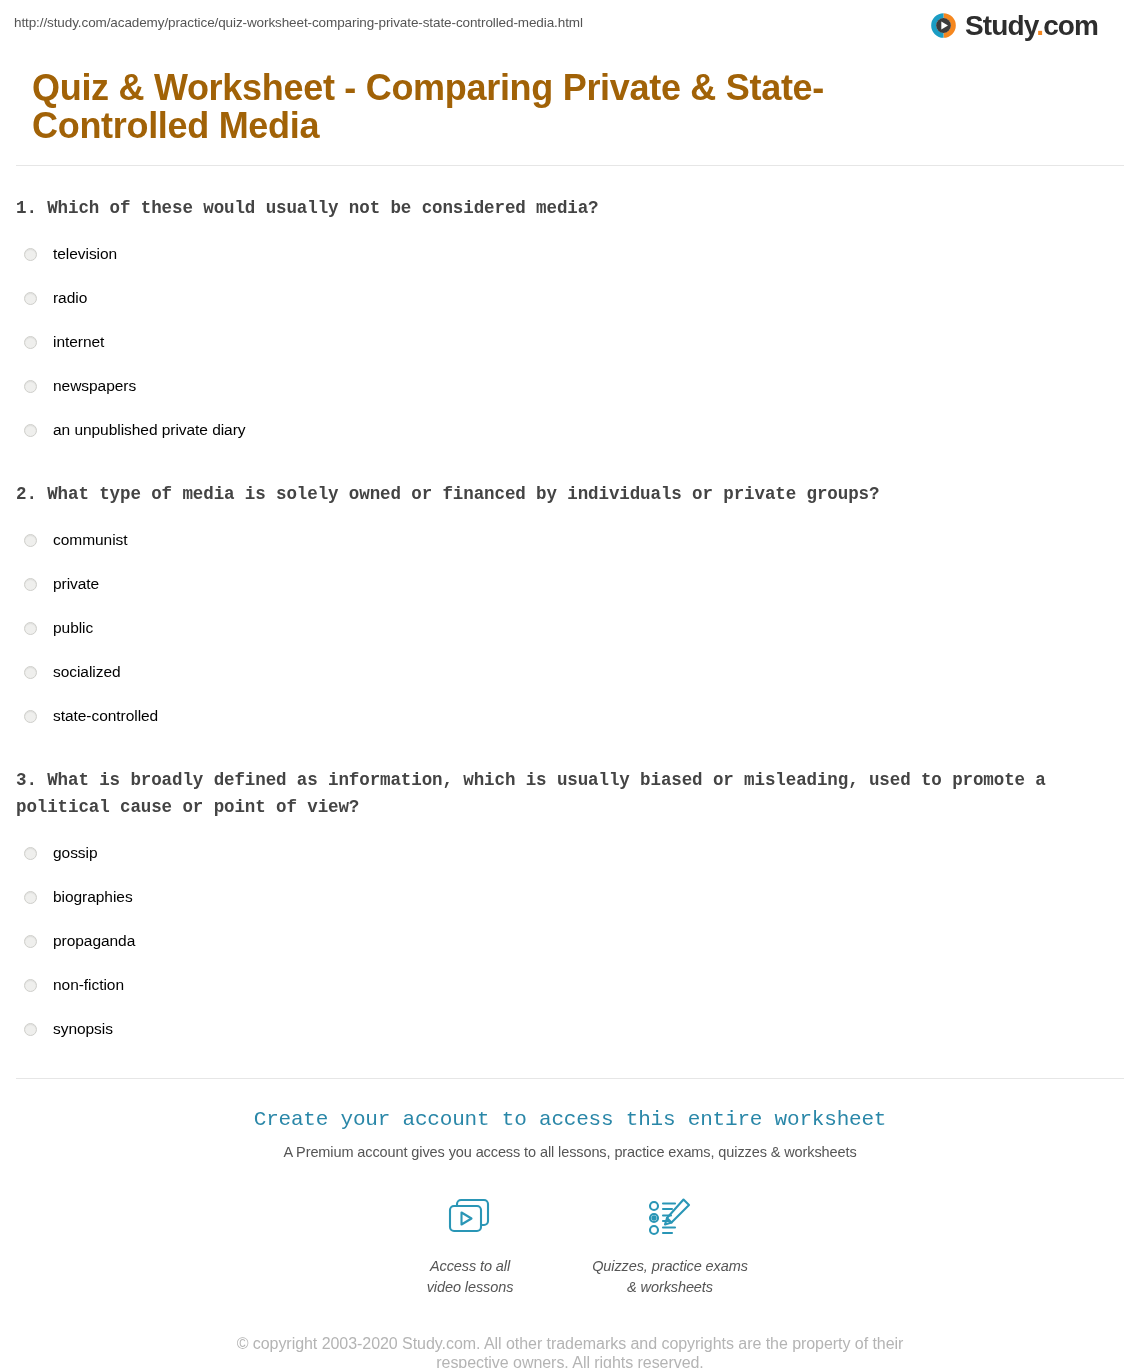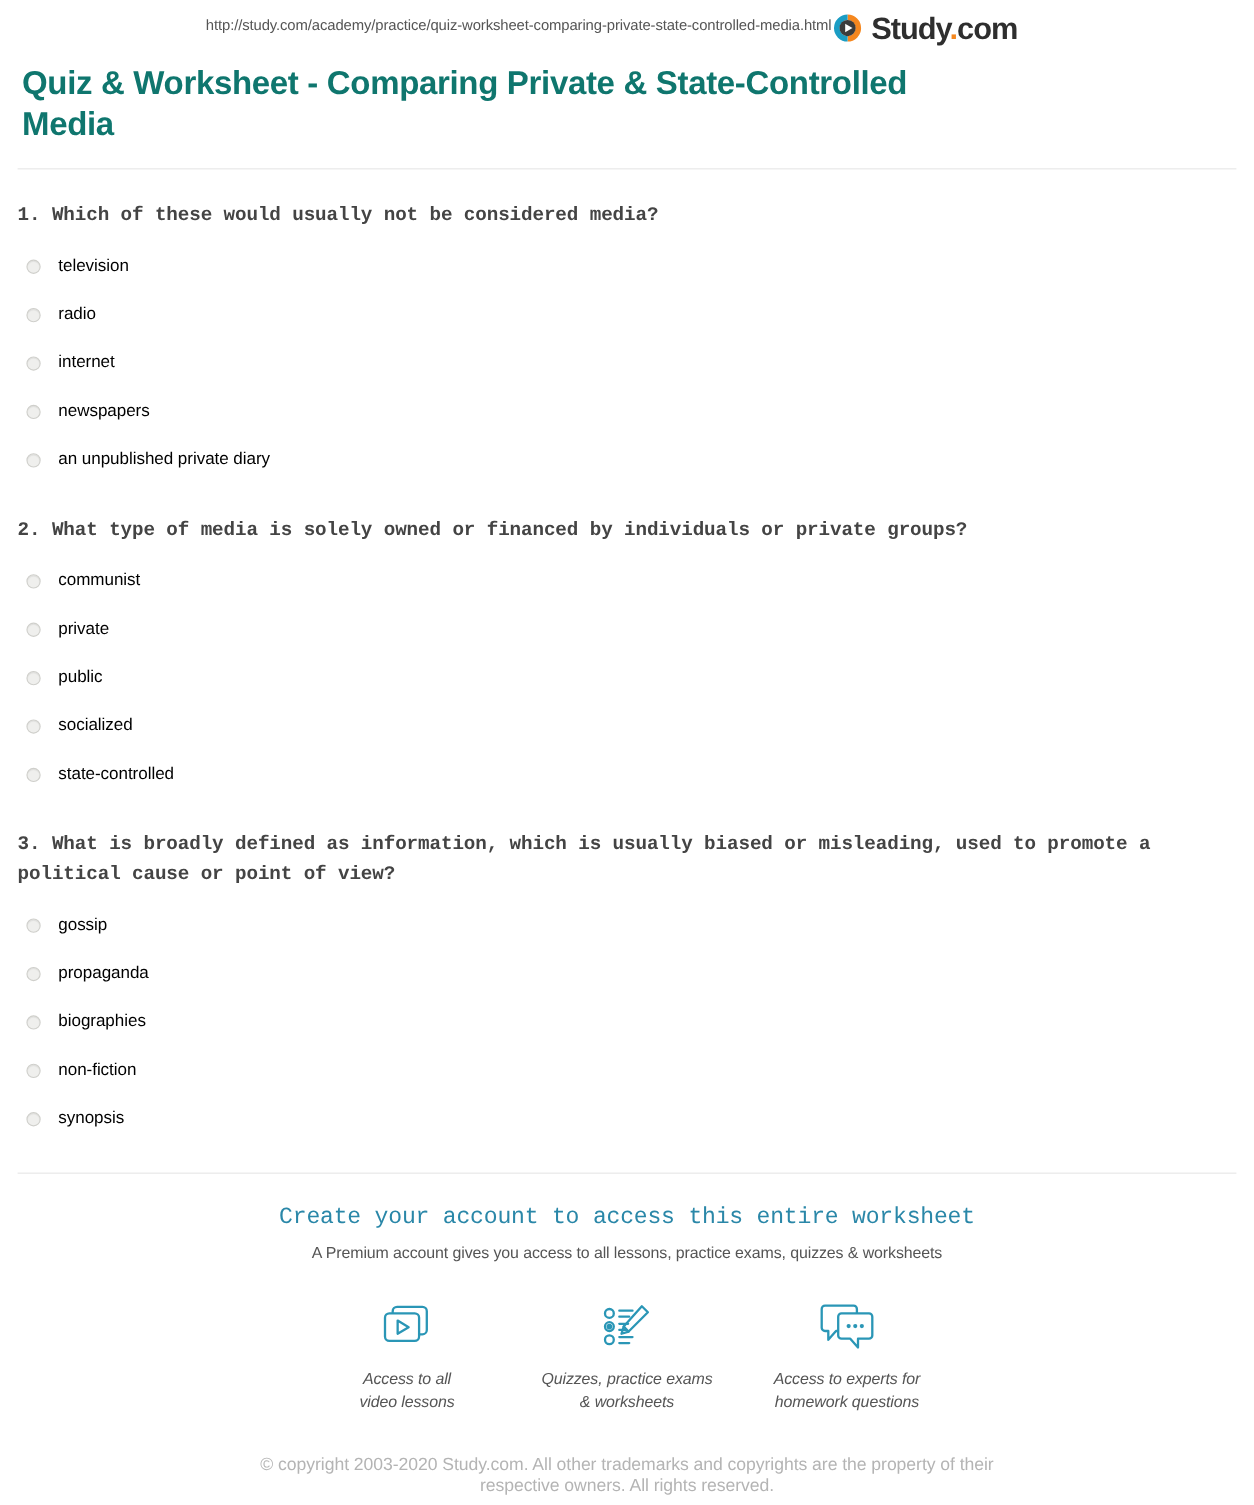--- a/index.html
+++ b/index.html
@@ -21,21 +21,21 @@
     position: relative;
     width: 1140px;
     height: 1368px;
     box-sizing: border-box;
   }
 
   
   .header {
     display: flex;
     align-items: flex-start;
-    justify-content: center;
+    justify-content: space-between;
     padding: 11px 30px 0 14px;
     box-sizing: border-box;
   }
   .url-bar {
     font-size: 13.5px;
     color: #555555;
     letter-spacing: -0.1px;
     line-height: 18px;
     padding-top: 3px;
     white-space: nowrap;
@@ -60,25 +60,25 @@
     line-height: 29px;
     white-space: nowrap;
   }
   .logo-text .dot { color: #f5871f; }
 
   
   .title-wrap {
     padding: 13px 16px 0 16px;
   }
   h1.page-title {
-    margin: 4px;
-    font-size: 30px;
+    margin: 16px;
+    font-size: 36px;
     line-height: 38px;
     font-weight: bold;
-    color: #0f766e;
+    color: #a16207;
     letter-spacing: -0.3px;
     max-width: 860px;
   }
   .rule {
     height: 1px;
     background: #e6e6e6;
     border: 0;
     margin: 0;
   }
   .rule-title { margin: 20px 16px 0 16px; }
@@ -270,25 +270,25 @@
 
     <div class="question-block">
       <p class="question-text">3. What is broadly defined as information, which is usually biased or misleading, used to promote a political cause or point of view?</p>
       <ul class="options">
         <li class="option">
           <span class="radio"></span>
           <span class="option-label">gossip</span>
         </li>
         <li class="option">
           <span class="radio"></span>
+          <span class="option-label">biographies</span>
+        </li>
+        <li class="option">
+          <span class="radio"></span>
           <span class="option-label">propaganda</span>
-        </li>
-        <li class="option">
-          <span class="radio"></span>
-          <span class="option-label">biographies</span>
         </li>
         <li class="option">
           <span class="radio"></span>
           <span class="option-label">non-fiction</span>
         </li>
         <li class="option">
           <span class="radio"></span>
           <span class="option-label">synopsis</span>
         </li>
       </ul>
@@ -334,34 +334,19 @@
               <path d="M21 40 H30"></path>
               <path d="M41.5 6.5 L47 12 L29.5 29.5 L23 31.5 L25 25 Z"></path>
               <path d="M25 25 L29.5 29.5"></path>
             </g>
           </svg>
         </div>
         <div class="feature-label">Quizzes, practice exams
 &amp; worksheets</div>
       </div>
 
-      <div class="feature">
-        <div class="feature-icon">
-          <svg width="60" height="50" viewBox="0 0 60 50">
-            <g fill="none" stroke="#2a96b6" stroke-width="2.1" stroke-linejoin="round">
-              <path d="M10 6 H36 A3 3 0 0 1 39 9 V26 A3 3 0 0 1 36 29 H20 L13 37 V29 H10 A3 3 0 0 1 7 26 V9 A3 3 0 0 1 10 6 Z" fill="#ffffff"></path>
-              <path d="M25 13 H50 A3 3 0 0 1 53 16 V33 A3 3 0 0 1 50 36 H40 V44 L33 36 H25 A3 3 0 0 1 22 33 V16 A3 3 0 0 1 25 13 Z" fill="#ffffff"></path>
-              <circle cx="31.5" cy="24.5" r="1.9" fill="#2a96b6" stroke="none"></circle>
-              <circle cx="37.5" cy="24.5" r="1.9" fill="#2a96b6" stroke="none"></circle>
-              <circle cx="43.5" cy="24.5" r="1.9" fill="#2a96b6" stroke="none"></circle>
-            </g>
-          </svg>
-        </div>
-        <div class="feature-label">Access to experts for
-homework questions</div>
-      </div>
 
     </div>
   </div>
 
   <div class="copyright">© copyright 2003-2020 Study.com. All other trademarks and copyrights are the property of their respective owners. All rights reserved.</div>
 
 </div>
 
 </body></html>

